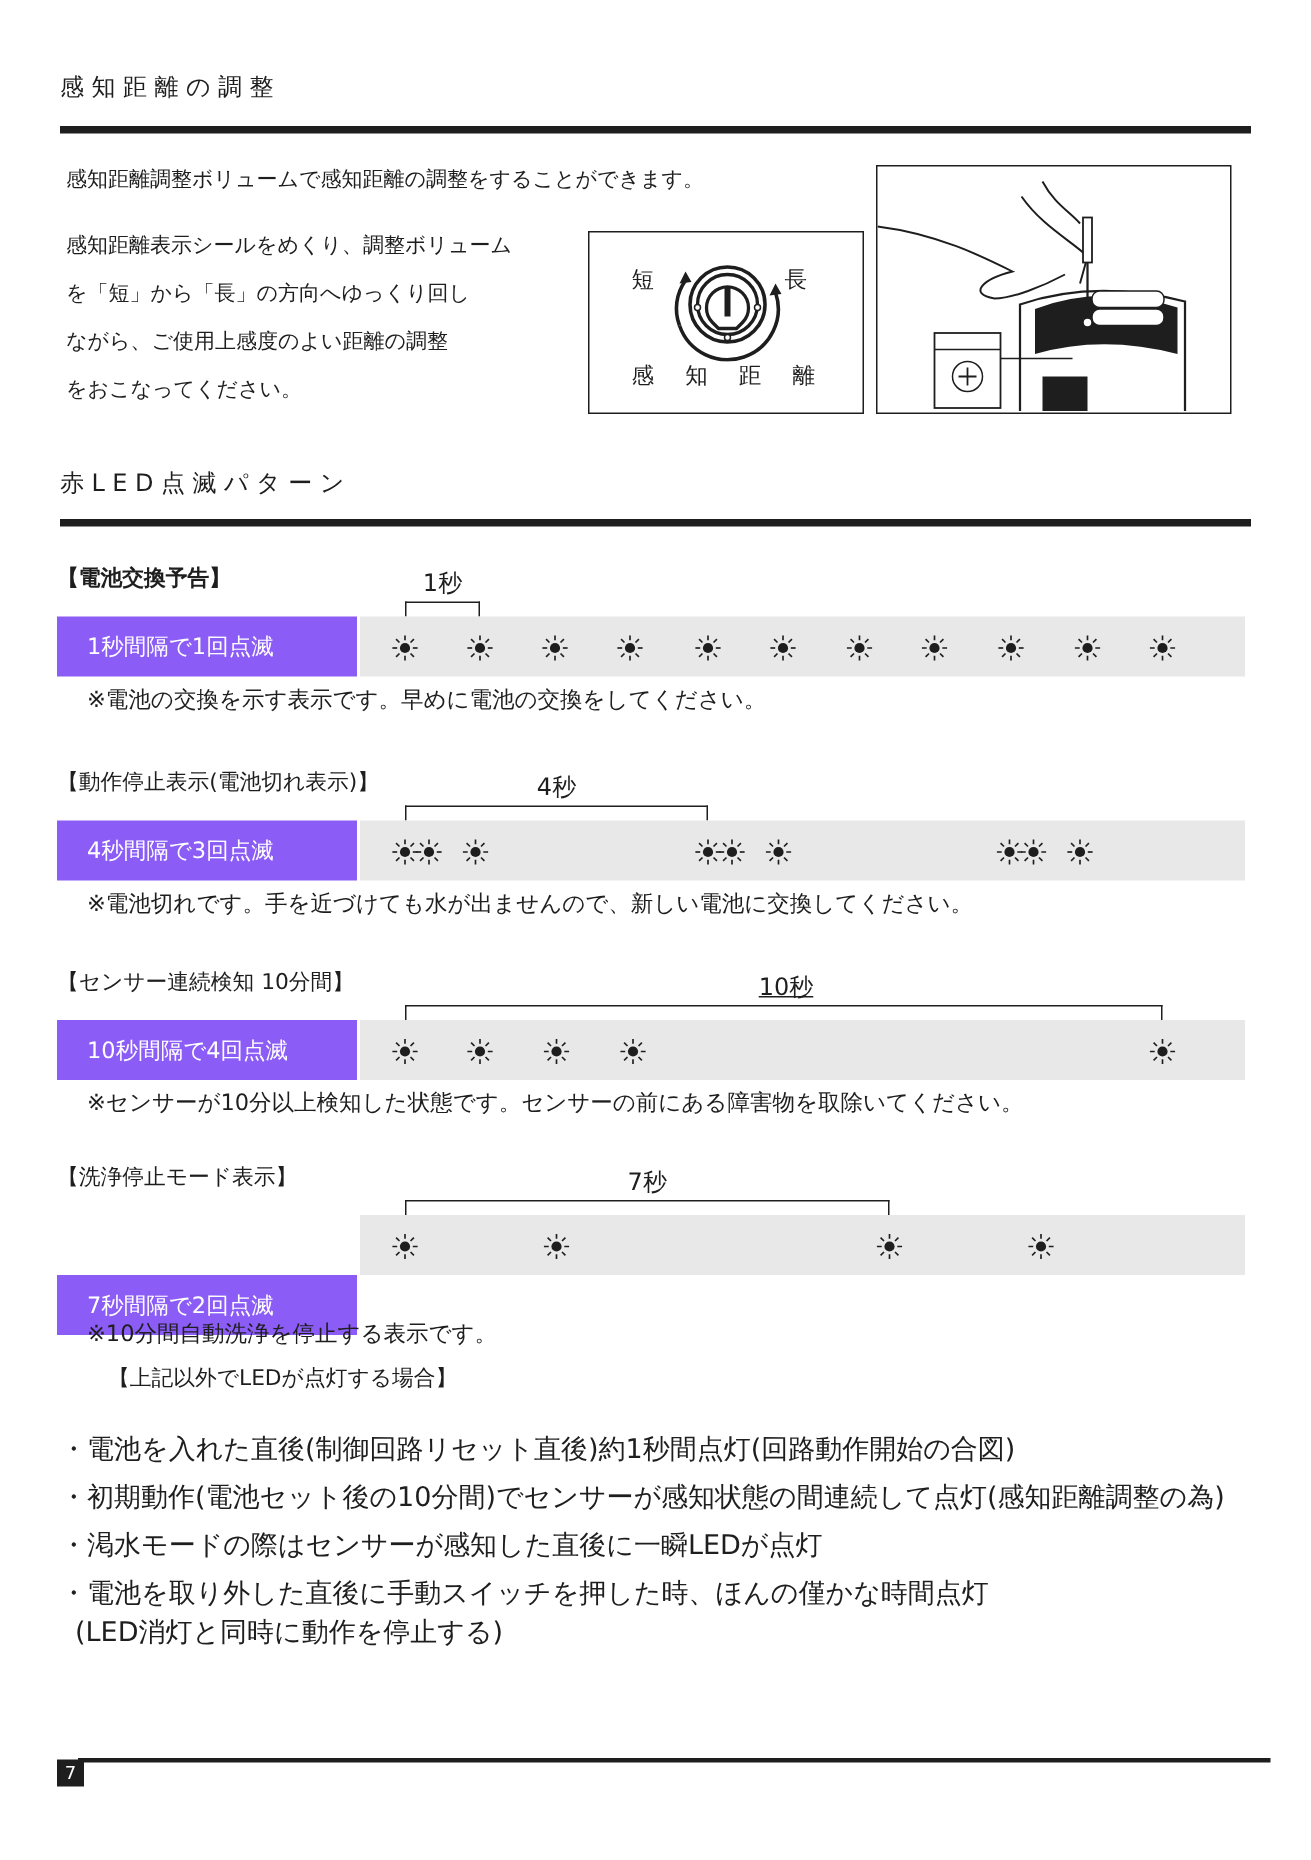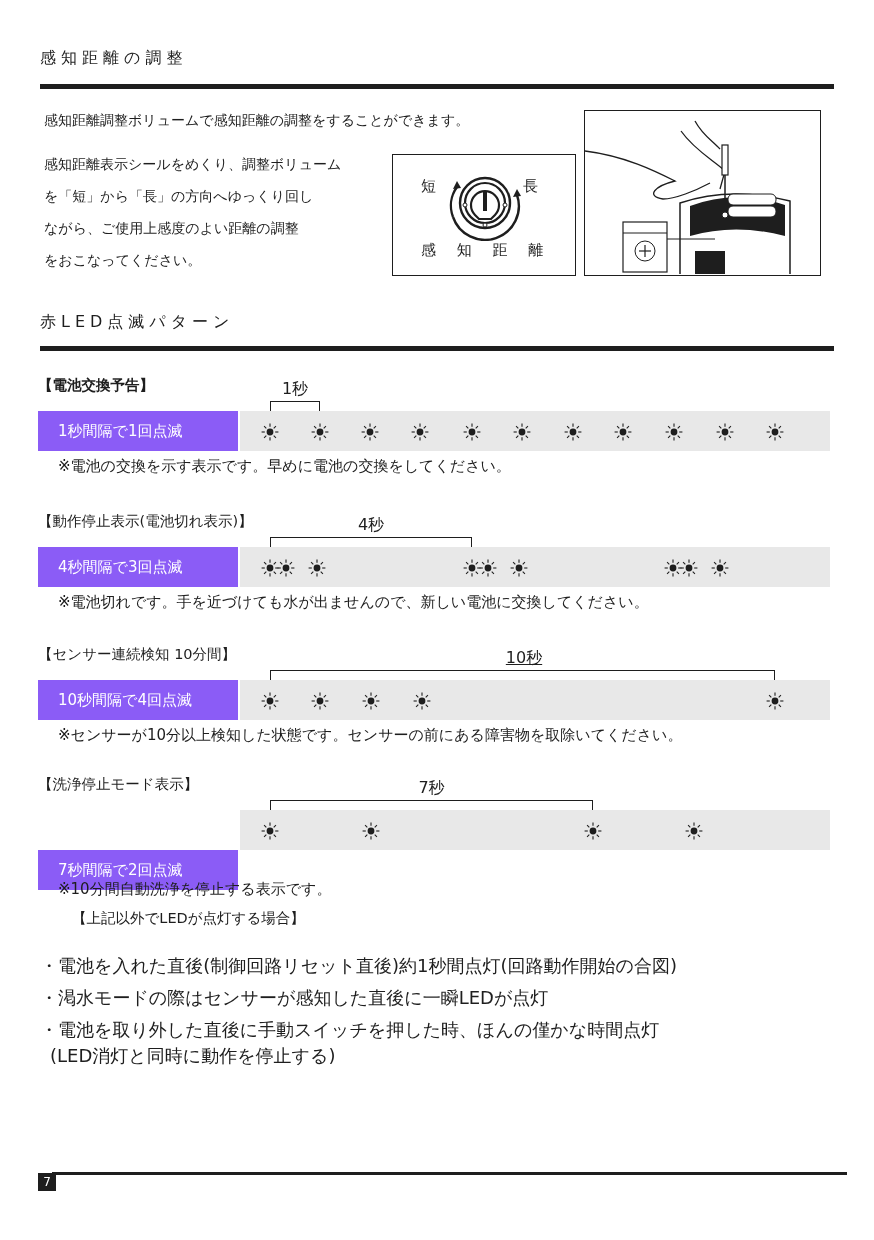--- a/index.html
+++ b/index.html
@@ -439,19 +439,20 @@
           <line x1="10.00" y1="4.80" x2="10.00" y2="1.60" stroke="#1e1e1e" stroke-width="1.1"></line>
           <line x1="13.68" y1="6.32" x2="15.94" y2="4.06" stroke="#1e1e1e" stroke-width="1.1"></line>
         </svg></div>
       <div class="abs note" style="left:58px; top:856px;margin-top:24px;">※10分間自動洗浄を停止する表示です。</div>
     </div>
   </div>
 
 <div class="abs pattern-head" style="left:38px; top:909px;margin-left:34px;">【上記以外でLEDが点灯する場合】</div>
 <div class="abs" style="left:40px; top:954px;">
   <div class="bullet-line" style="height:32px;">・電池を入れた直後(制御回路リセット直後)約1秒間点灯(回路動作開始の合図)</div>
+  <div class="bullet-line" style="height:32px;">・初期動作(電池セット後の10分間)でセンサーが感知状態の間連続して点灯(感知距離調整の為)</div>
   <div class="bullet-line" style="height:32px;">・渇水モードの際はセンサーが感知した直後に一瞬LEDが点灯</div>
   <div class="bullet-line" style="height:26px;">・電池を取り外した直後に手動スイッチを押した時、ほんの僅かな時間点灯</div>
   <div class="bullet-line" style="padding-left:10px;">(LED消灯と同時に動作を停止する)</div>
 </div>
 
 <div class="abs rule" style="left:52px; top:1172px; width:795px; height:3px;"></div>
 <div class="abs page-num" style="left:38px; top:1173px;">7</div>
 
 </body></html>

